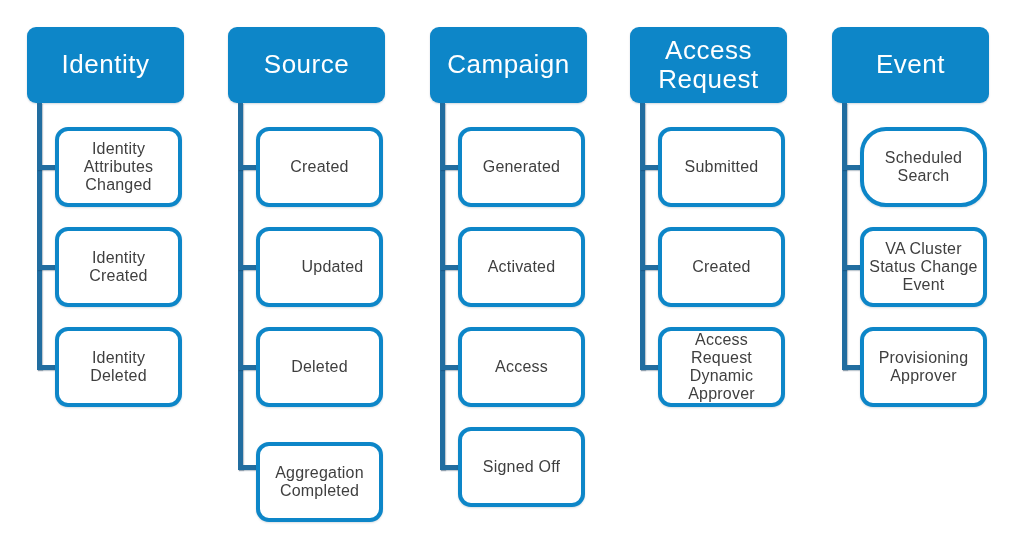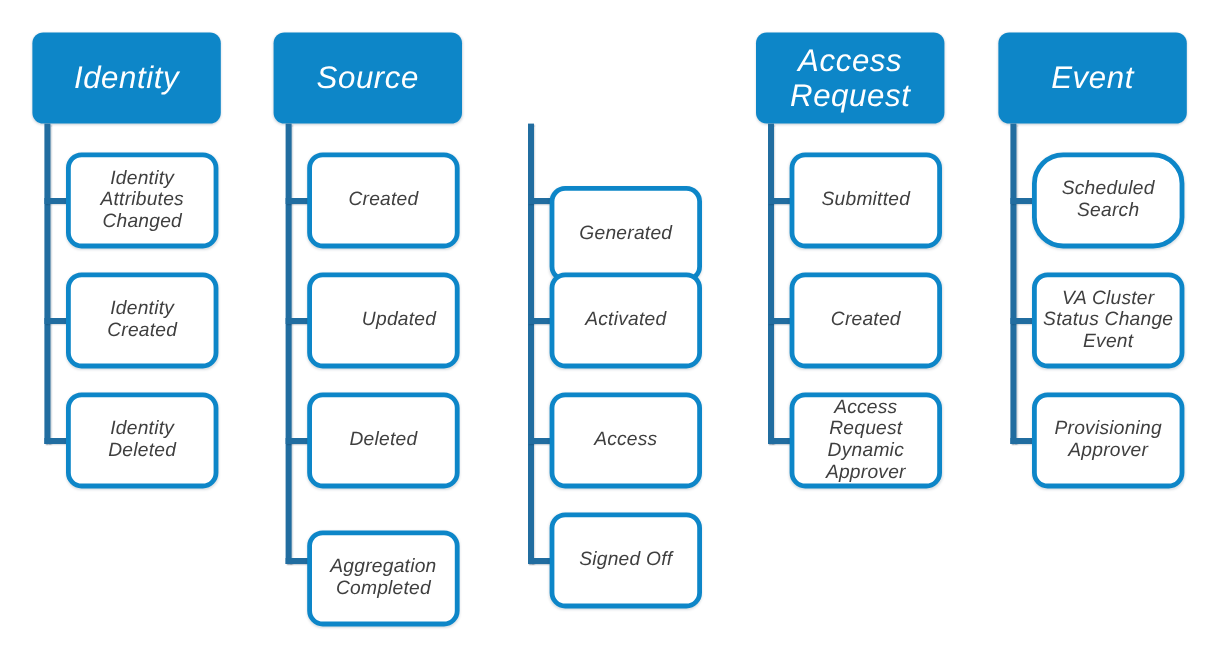--- a/index.html
+++ b/index.html
@@ -14,21 +14,20 @@
   *{margin:0;padding:0;box-sizing:border-box;}
   html,body{width:1024px;height:539px;overflow:hidden;}
   body{
     background:var(--background);
     font-family:"Liberation Sans", sans-serif;
   }
   .canvas{
     position:relative;
     width:1024px;height:450px;
     background:var(--background);
-    font-style:italic;
   }
   .column{
     position:absolute;
     top:27px;
     width:157px;
     height:485px;
   }
   .col-header{
     position:absolute;
     left:0;top:0;
@@ -106,23 +105,24 @@
       <div class="child" style="top: 100px;">Created</div>
       <div class="stub" style="top: 237.5px;"></div>
       <div class="child" style="top: 200px; padding-left: 26px;">Updated</div>
       <div class="stub" style="top: 337.5px;"></div>
       <div class="child" style="top: 300px;">Deleted</div>
       <div class="stub" style="top: 437.5px;"></div>
       <div class="child" style="top: 400px; margin-top: 15px;">Aggregation
 Completed</div>
     </div>
     <div class="column" style="left: 430px;">
+      <div class="col-header">Campaign</div>
       <div class="vline" style="top: 76px; height: 366.5px;"></div>
       <div class="stub" style="top: 137.5px;"></div>
-      <div class="child" style="top: 100px; margin-top: 28px;">Generated</div>
+      <div class="child" style="top: 100px;">Generated</div>
       <div class="stub" style="top: 237.5px;"></div>
       <div class="child" style="top: 200px;">Activated</div>
       <div class="stub" style="top: 337.5px;"></div>
       <div class="child" style="top: 300px;">Access</div>
       <div class="stub" style="top: 437.5px;"></div>
       <div class="child" style="top: 400px;">Signed Off</div>
     </div>
     <div class="column" style="left: 630px;">
       <div class="col-header">Access
 Request</div>

